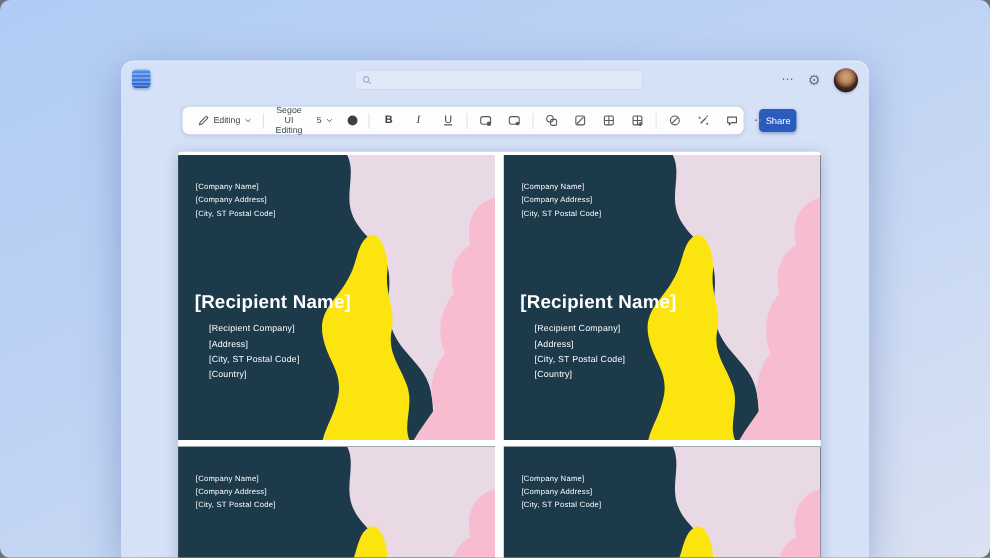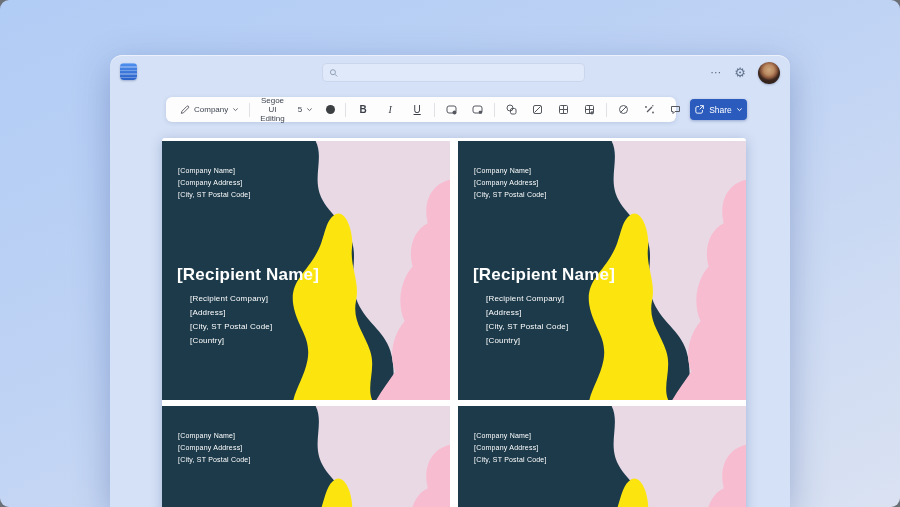--- a/index.html
+++ b/index.html
@@ -49,21 +49,21 @@
   .tb-divider { width:1px; height:14px; background:#dfe1e5; flex:none; }
   .tb-text { font-size:8px; color:#3f4550; }
   .fmt { font-size:10px; color:#3b3f48; width:14px; text-align:center; }
   .fmt.b { font-weight:bold; }
   .fmt.i { font-style:italic; font-family:"Liberation Serif","DejaVu Serif",serif; }
   .fmt.u { text-decoration:underline; }
   .color-dot { width:9px; height:9px; border-radius:50%; background:#3d4043; }
   .tb-more { font-size:11px; color:#55595f; letter-spacing:1px; }
   .icon-svg { display:block; }
   .share-btn {
-    position:absolute; left:580px; top:44px; width:57px; height:21px; border:none; border-radius:4px;
+    position:absolute; left:580px; top:44px; width:34px; height:21px; border:none; border-radius:4px;
     background:var(--share-blue); color:#fff; display:flex; align-items:center; justify-content:center; gap:4px;
     cursor:pointer; box-shadow:0 1px 3px rgba(30,60,140,.35);
   }
   .share-btn span { font-size:8.5px; color:#fff; }
   
   .page {
     position:absolute; left:52px; top:83px; width:584px; height:500px;
     background:var(--page-bg); border-radius:3px 3px 0 0;
     box-shadow:0 2px 12px rgba(40,70,130,.28);
     display:grid; grid-template-columns:1fr 1fr; column-gap:8px; row-gap:6px; padding-top:3px;
@@ -103,21 +103,21 @@
       <button class="hdr-more">⋯</button>
       <button class="hdr-gear">⚙</button>
       <div class="avatar"></div>
     </div>
 
     <div class="toolbar">
       <button class="tb-btn">
         <svg class="icon-svg" width="11" height="11" viewBox="0 0 12 12">
             <path d="M2.5 10.2 L3.2 7.9 L8.6 2.5 C9.1 2 9.9 2 10.3 2.5 C10.8 2.9 10.8 3.7 10.3 4.2 L4.9 9.6 Z" fill="none" stroke="#55595f" stroke-width="1"></path>
           </svg>
-        <span class="tb-label">Company</span>
+        <span class="tb-label">Editing</span>
         <svg class="icon-svg" width="7" height="7" viewBox="0 0 8 8">
             <path d="M1.5 2.8 L4 5.2 L6.5 2.8" fill="none" stroke="#55595f" stroke-width="1"></path>
           </svg>
       </button>
       <div class="tb-divider"></div>
       <button class="tb-btn">
         <span class="tb-text">Segoe UI Editing</span>
       </button>
       <button class="tb-btn">
         <span class="tb-text">5</span>

